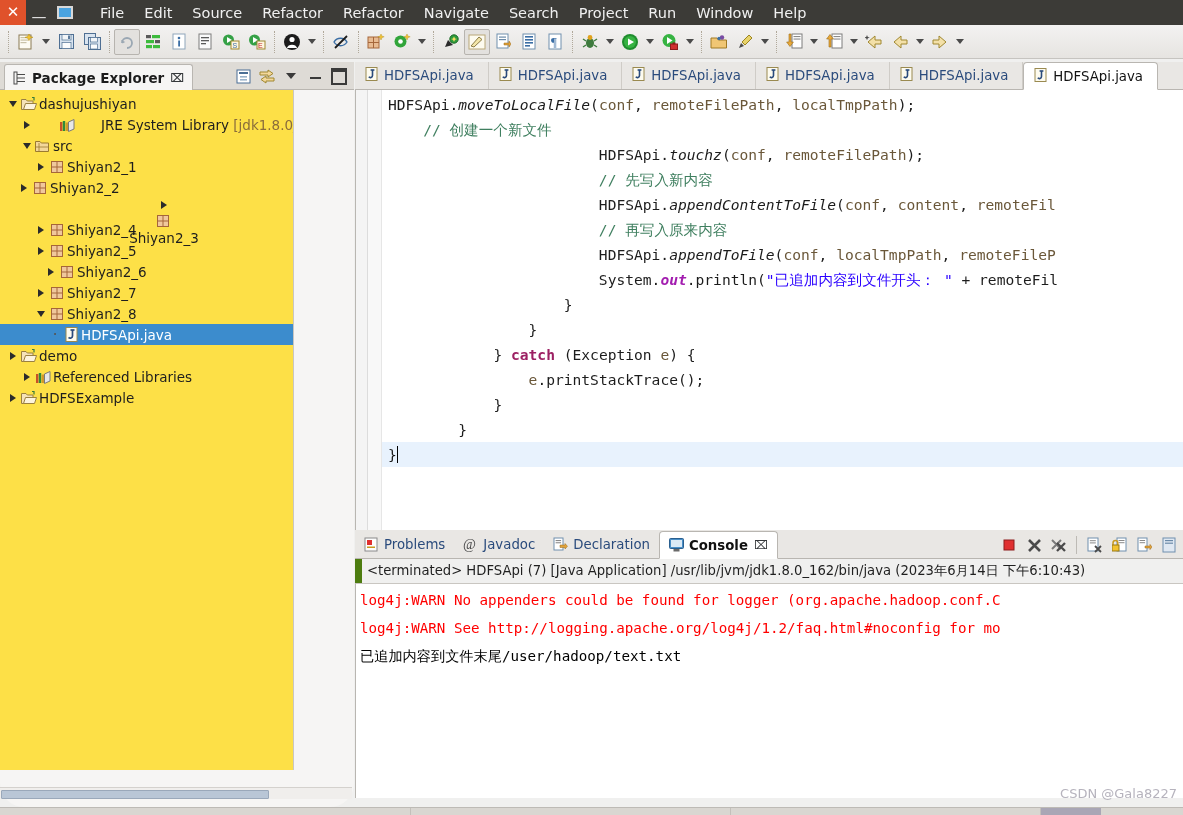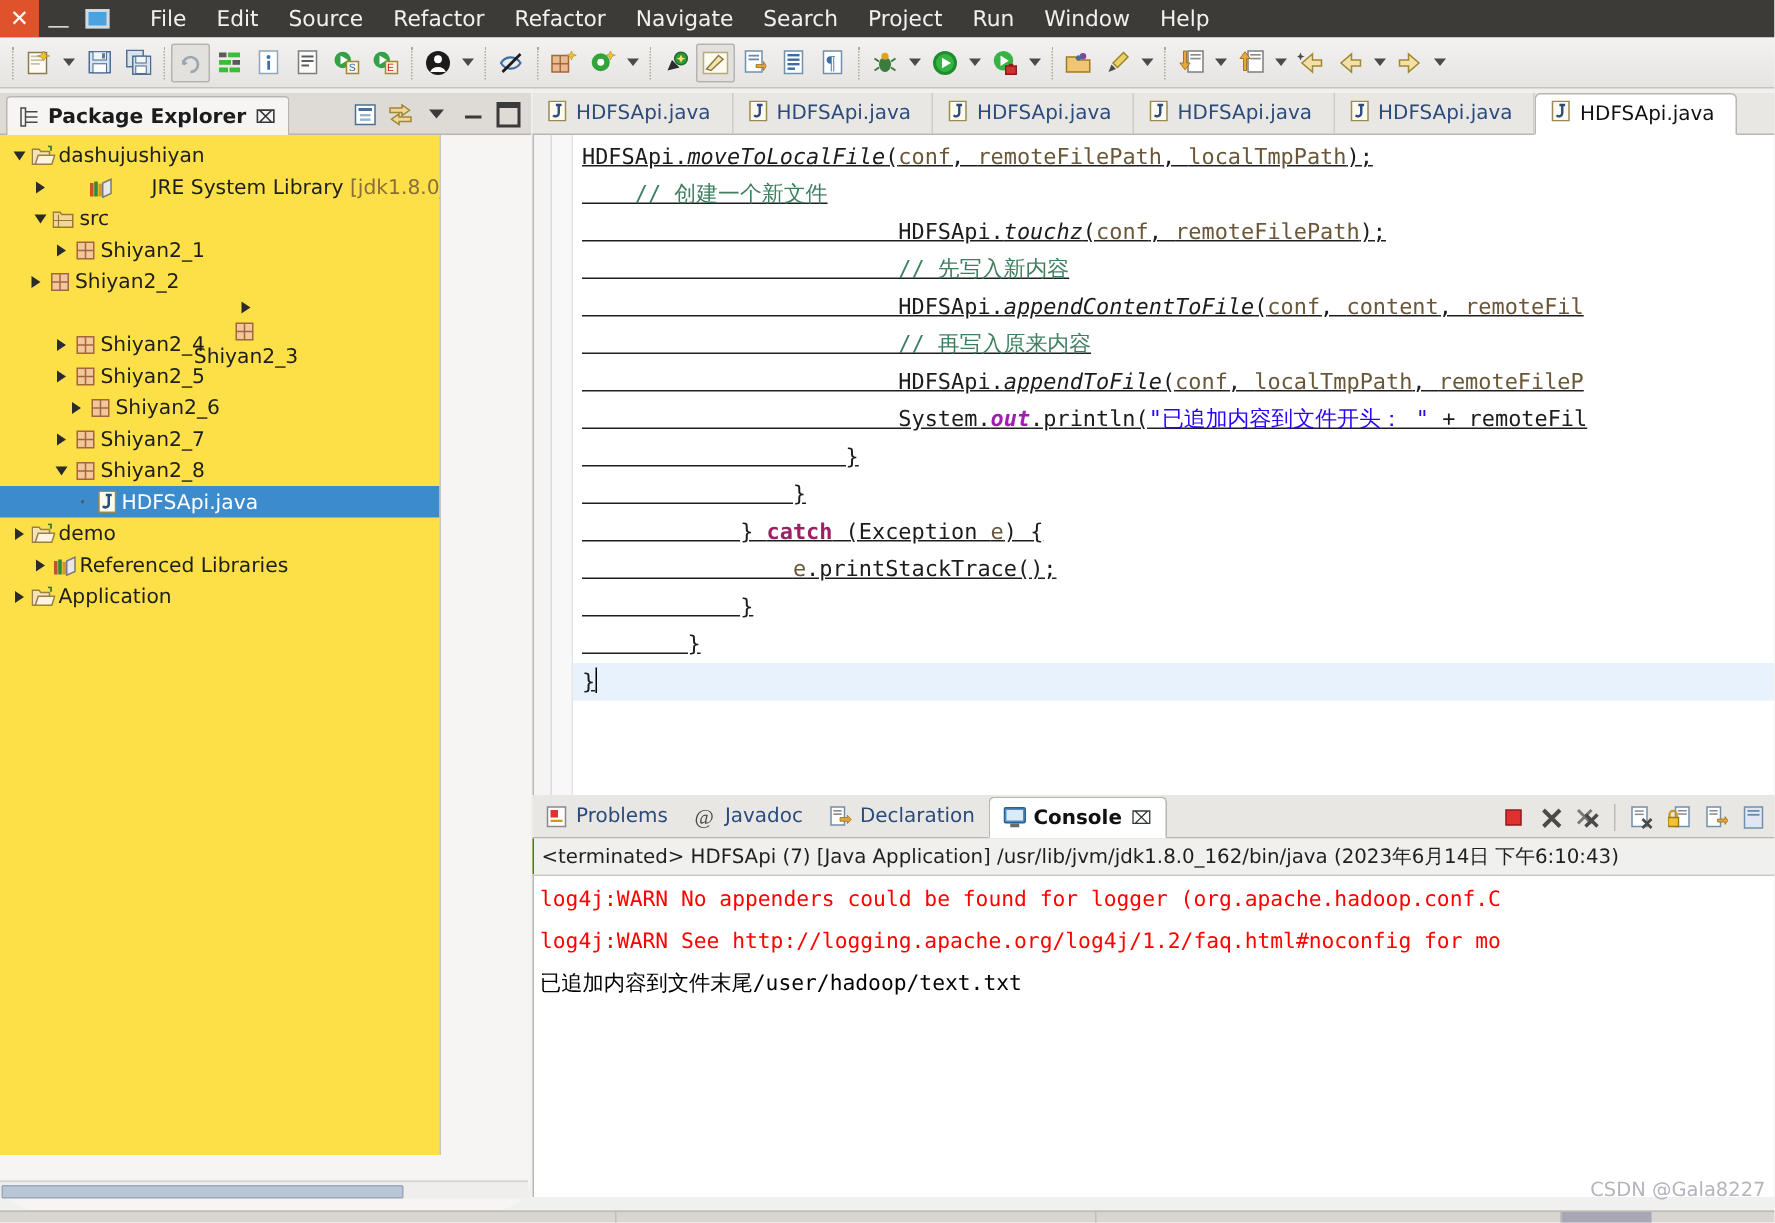--- a/index.html
+++ b/index.html
@@ -136,21 +136,20 @@
   .etab .ji { margin-right:6px; }
   .etab.active {
     background:#fff; color:#111;
     border:1px solid #b9b6b1; border-bottom:1px solid #fff;
     border-radius:4px 4px 0 0; height:28px; margin-bottom:-1px;
   }
   .code-wrap {
     position:absolute; left:0; top:28px; width:828px; height:440px;
     background:#fff; border-left:1px solid #b9b6b1;
     display:flex;
-    text-decoration:underline;
   }
   .ruler-left {
     width:12px; background:#f4f4f4; border-right:1px solid #dcdcdc;
     flex:0 0 12px;
   }
   .folding { width:14px; background:#f8f8f8; border-right:1px solid #e6e6e6; flex:0 0 14px; }
   .code {
     flex:1; position:relative; overflow:hidden;
     font-family: "DejaVu Sans Mono", "Liberation Mono", monospace;
     font-size:14.6px; line-height:25px;
@@ -185,21 +184,21 @@
     background:#fff; color:#111; font-weight:bold;
     border:1px solid #b9b6b1; border-bottom:1px solid #fff;
     border-radius:4px 4px 0 0; height:28px; margin-bottom:-1px;
   }
   .ctab .closeg { margin-left:6px; font-weight:normal; font-size:12px; color:#35383b;}
   .con-tools { position:absolute; right:3px; top:4px; display:flex; align-items:center; gap:3px;}
   .con-tools .ct { width:22px;height:22px;display:flex;align-items:center;justify-content:center;}
   .con-tools .ctsep { width:1px;height:18px;border-left:1px solid #bdbab5; margin:0 3px;}
   .con-status {
     position:absolute; left:0; top:29px; width:828px; height:24px;
-    background:#f0f0ef; border-left:1px solid #4d7c0f;
+    background:#f0f0ef; border-left:7px solid #4d7c0f;
     display:flex; align-items:center; padding-left:5px;
     font-size:13.2px; color:#1f1f1f; white-space:nowrap; overflow:hidden;
   }
   .con-out {
     position:absolute; left:0; top:53px; width:828px; height:215px;
     background:#fff; border-left:1px solid #b9b6b1; border-top:1px solid #c9c6c1;
     font-family:"DejaVu Sans Mono","Liberation Mono",monospace;
     font-size:14.2px; line-height:28px;
     padding:2px 0 0 4px; white-space:pre; overflow:hidden;
   }
@@ -671,21 +670,21 @@
         </div>
         <div class="trow" style="padding-left: 6px;">
           <span class="twist closed"></span>
           <span class="ticon">
             <svg width="16" height="14" viewBox="0 0 16 14">
               <path d="M0.5 12.5 L0.5 2.5 L5 2.5 L6.3 4 L12 4 L12 12.5 Z" fill="#f5e2b8" stroke="#9a8040"></path>
               <path d="M2.5 12.5 L4.5 6.5 L15.5 6.5 L13.5 12.5 Z" fill="#fdf4dd" stroke="#9a8040"></path>
               <path d="M11 0.5 L13 0.5 L13 3.5" fill="none" stroke="#3a7a3a" stroke-width="1.2"></path>
             </svg>
           </span>
-          <span class="tlabel">Application</span>
+          <span class="tlabel">HDFSExample</span>
         </div>
       </div>
     <div class="hscroll-left">
       <div class="thumb"></div>
     </div>
   </div>
 
   <div class="editor-area">
     <div class="edit-tabrow" id="edit-tabs">
         <div class="etab">

